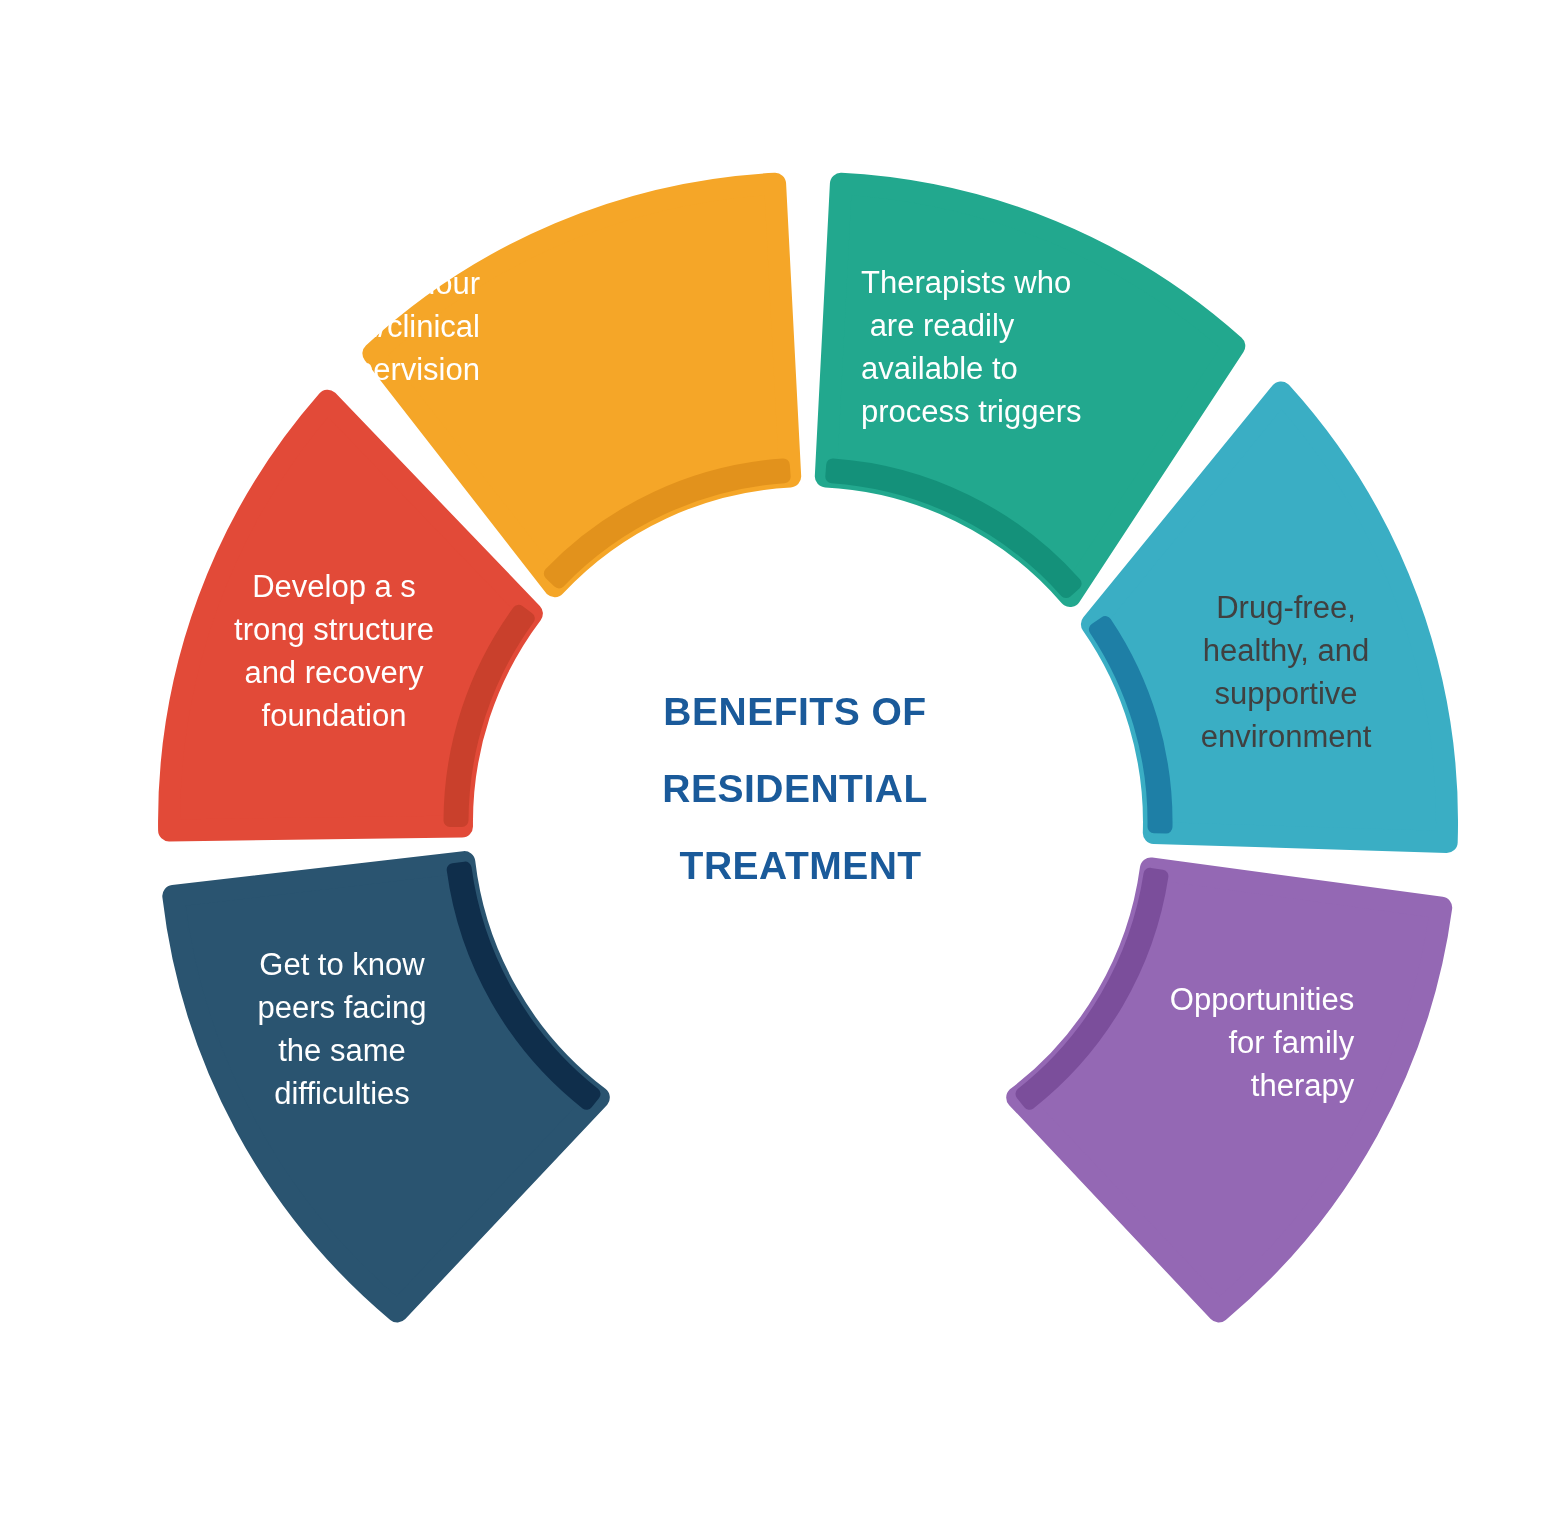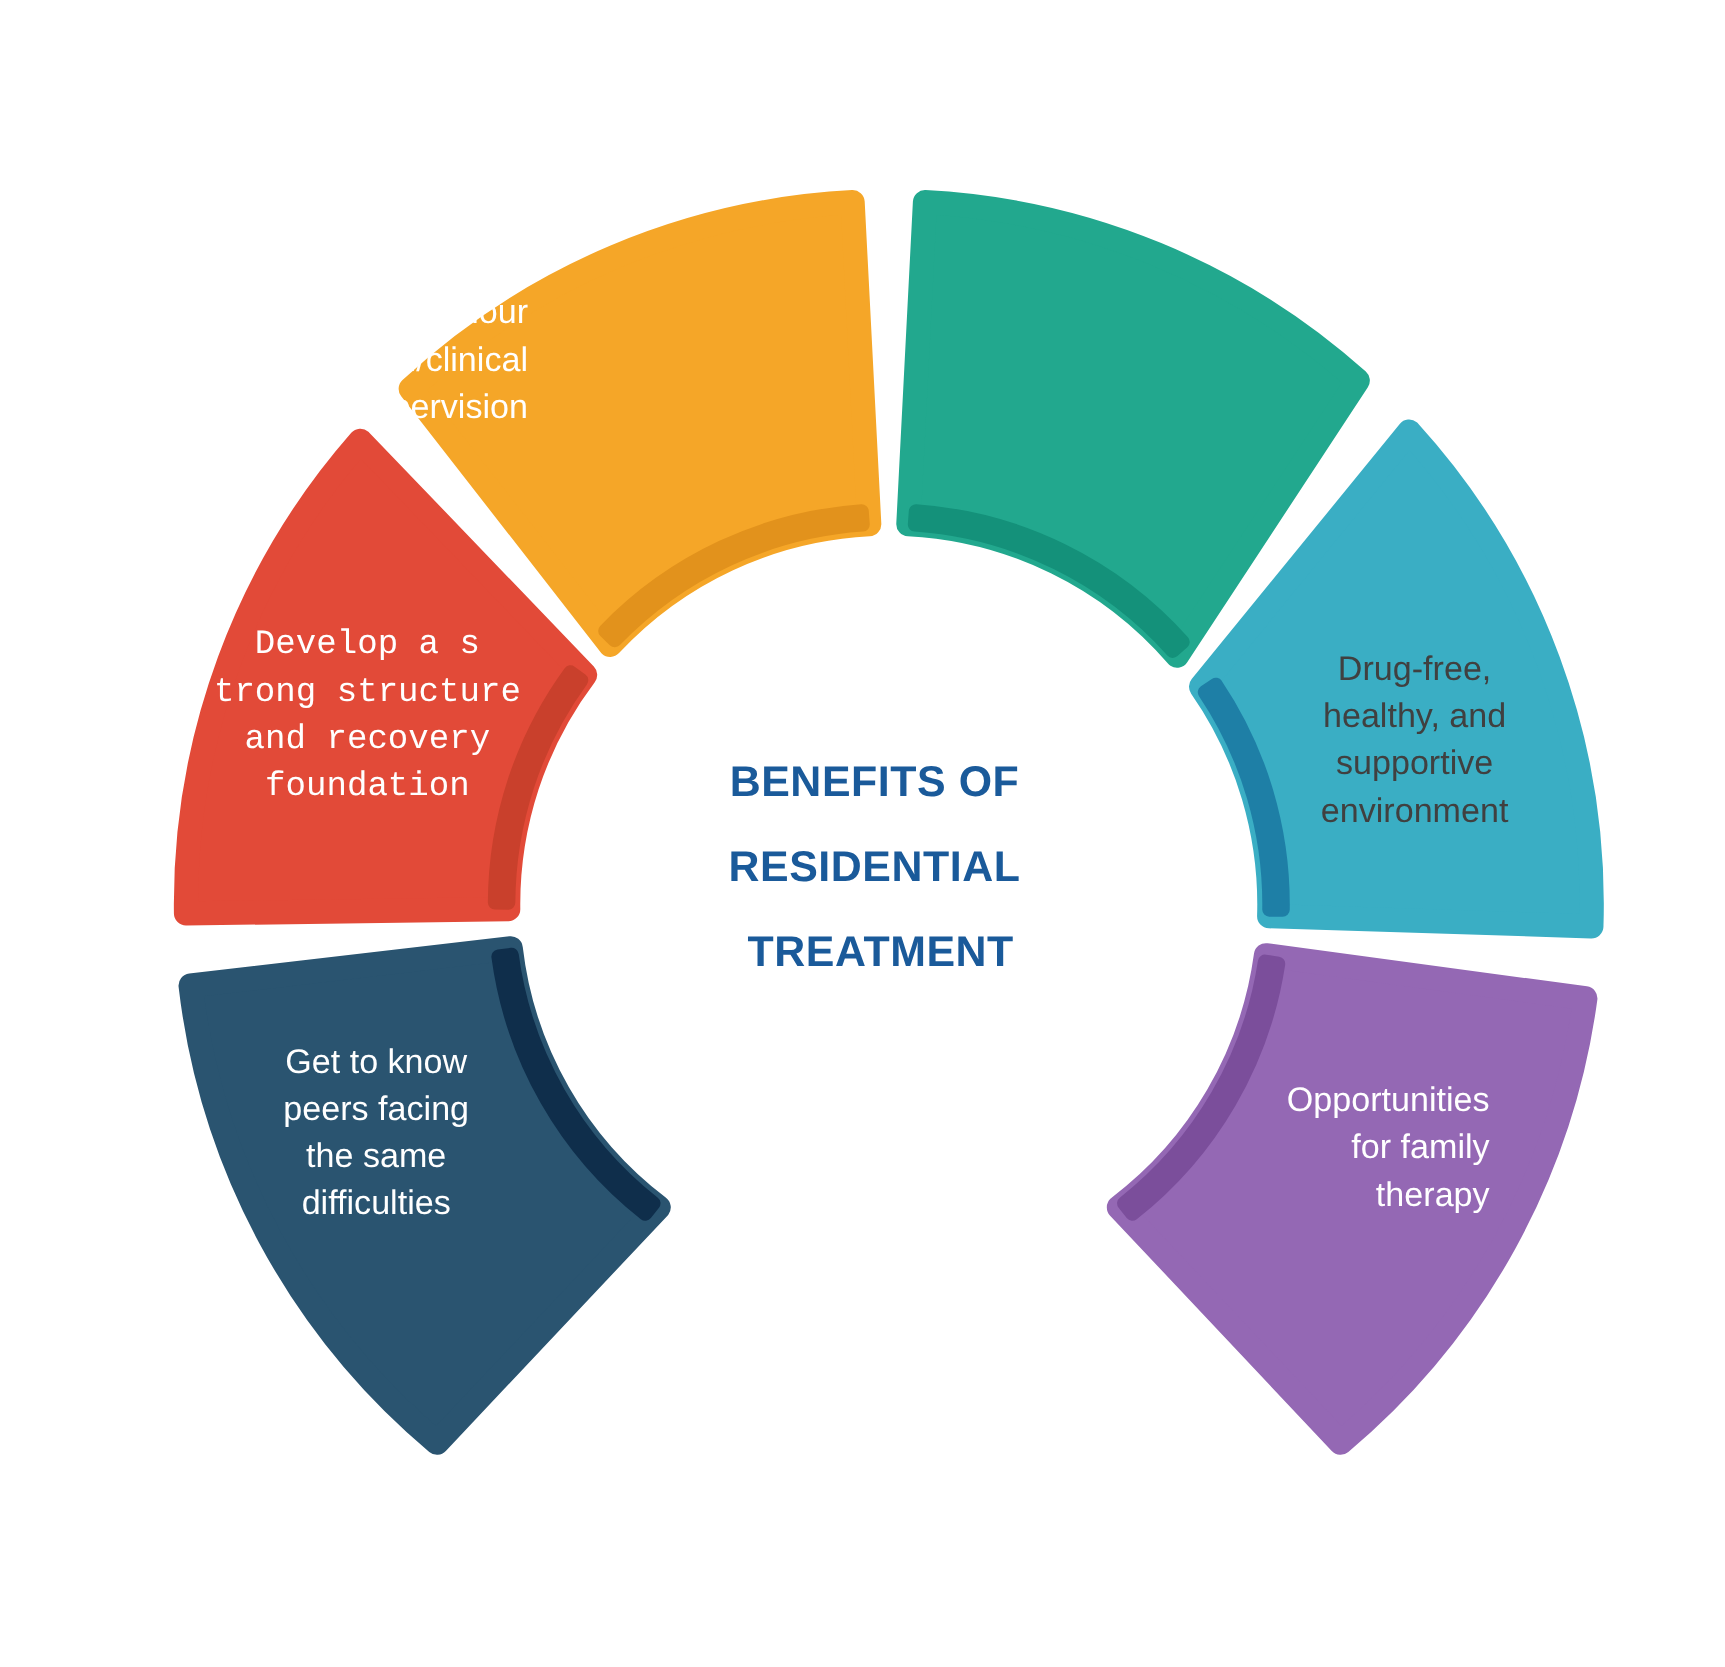--- a/index.html
+++ b/index.html
@@ -61,36 +61,40 @@
       <path d="M 361.3 1311.5 A 639 639 0 0 1 137.3 896.0 L 428.3 862.1 A 346 346 0 0 0 562.8 1097.6 Z" fill="#2A5470" stroke="#2A5470" stroke-width="22" stroke-linejoin="round"></path>
       <path d="M 550.6 1103.3 A 358 358 0 0 1 417.2 869.7 L 429.1 868.1 A 346 346 0 0 0 558.0 1093.9 Z" fill="#0F2E4B" stroke="#0F2E4B" stroke-width="13" stroke-linejoin="round"></path>
       <path d="M 133.1 830.4 A 639 639 0 0 1 291.6 400.7 L 495.9 613.5 A 346 346 0 0 0 426.0 826.5 Z" fill="#E24A38" stroke="#E24A38" stroke-width="22" stroke-linejoin="round"></path>
       <path d="M 414.0 820.4 A 358 358 0 0 1 482.6 611.3 L 492.3 618.4 A 346 346 0 0 0 426.0 820.5 Z" fill="#C9402C" stroke="#C9402C" stroke-width="13" stroke-linejoin="round"></path>
     </svg>
 
   <div class="seg-label pos-0" style="color: rgb(255, 255, 255);">24-hour
 medical/clinical
 supervision</div>
 
+  <div class="seg-label pos-1" style="color: rgb(255, 255, 255);">Therapists who
+ are readily
+available to
+process triggers</div>
 
   <div class="seg-label pos-2" style="color: #404040;">Drug-free,
 healthy, and
 supportive
 environment</div>
 
   <div class="seg-label pos-3" style="color: rgb(255, 255, 255);">Opportunities
 for family
 therapy</div>
 
   <div class="seg-label pos-4" style="color: rgb(255, 255, 255);">Get to know
 peers facing
 the same
 difficulties</div>
 
-  <div class="seg-label pos-5" style="color: rgb(255, 255, 255); font-family: Liberation Mono, monospace;">Develop a s
+  <div class="seg-label pos-5" style="color: rgb(255, 255, 255);">Develop a s
 trong structure
 and recovery
 foundation</div>
 
   <div class="center-title" style="color: rgb(26, 90, 154);">BENEFITS OF
 RESIDENTIAL
  TREATMENT</div>
 
 </div>
 

